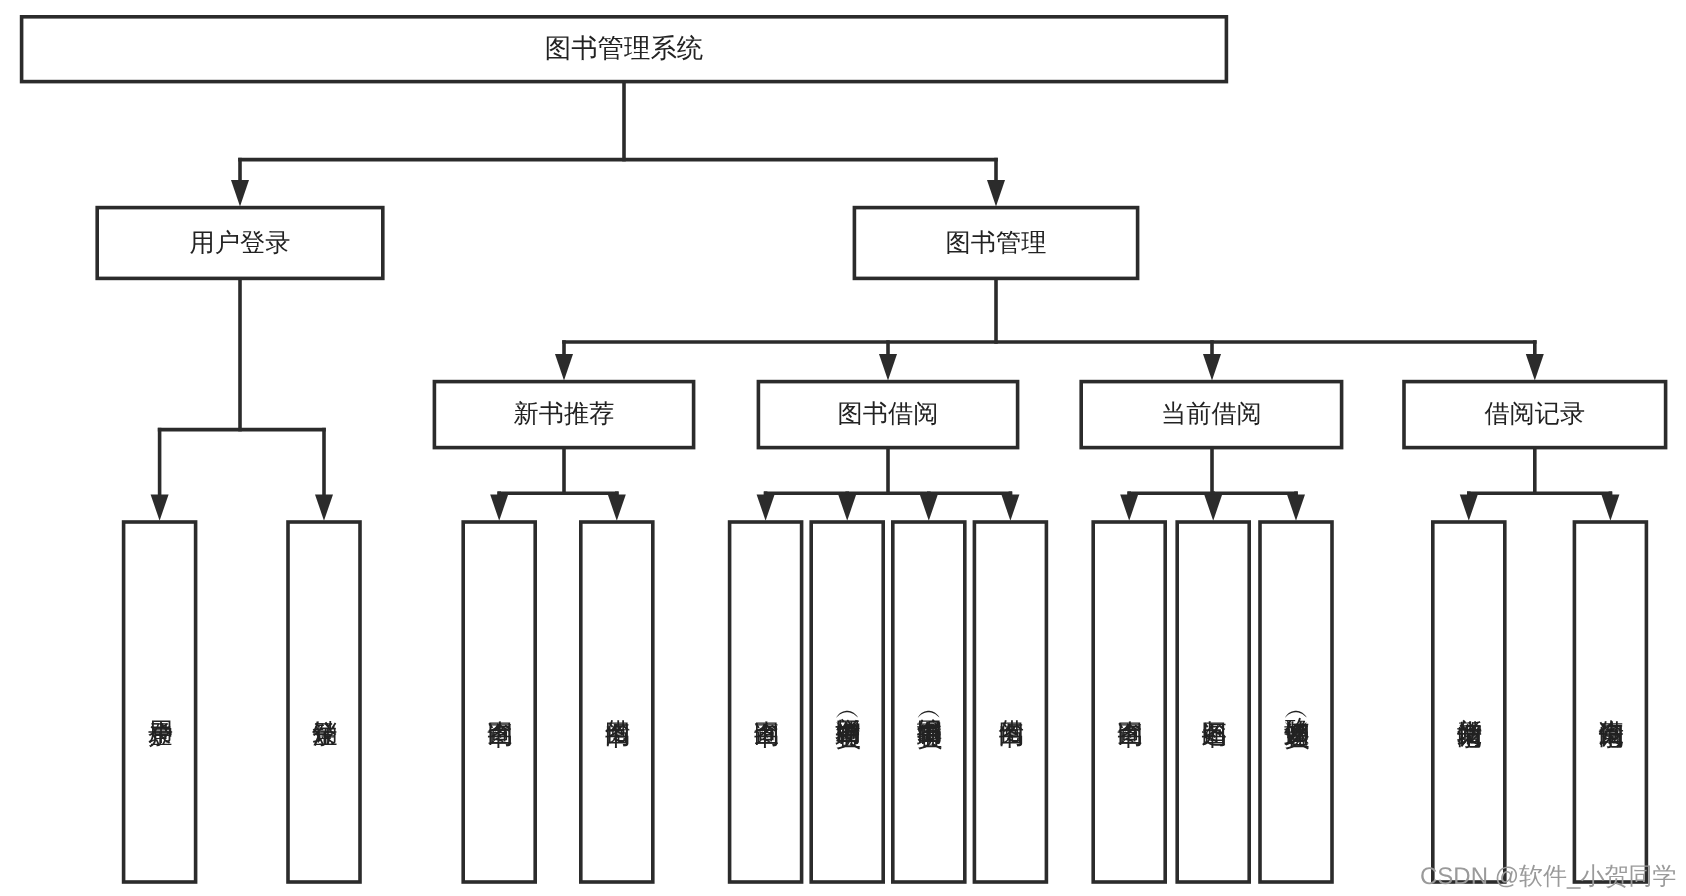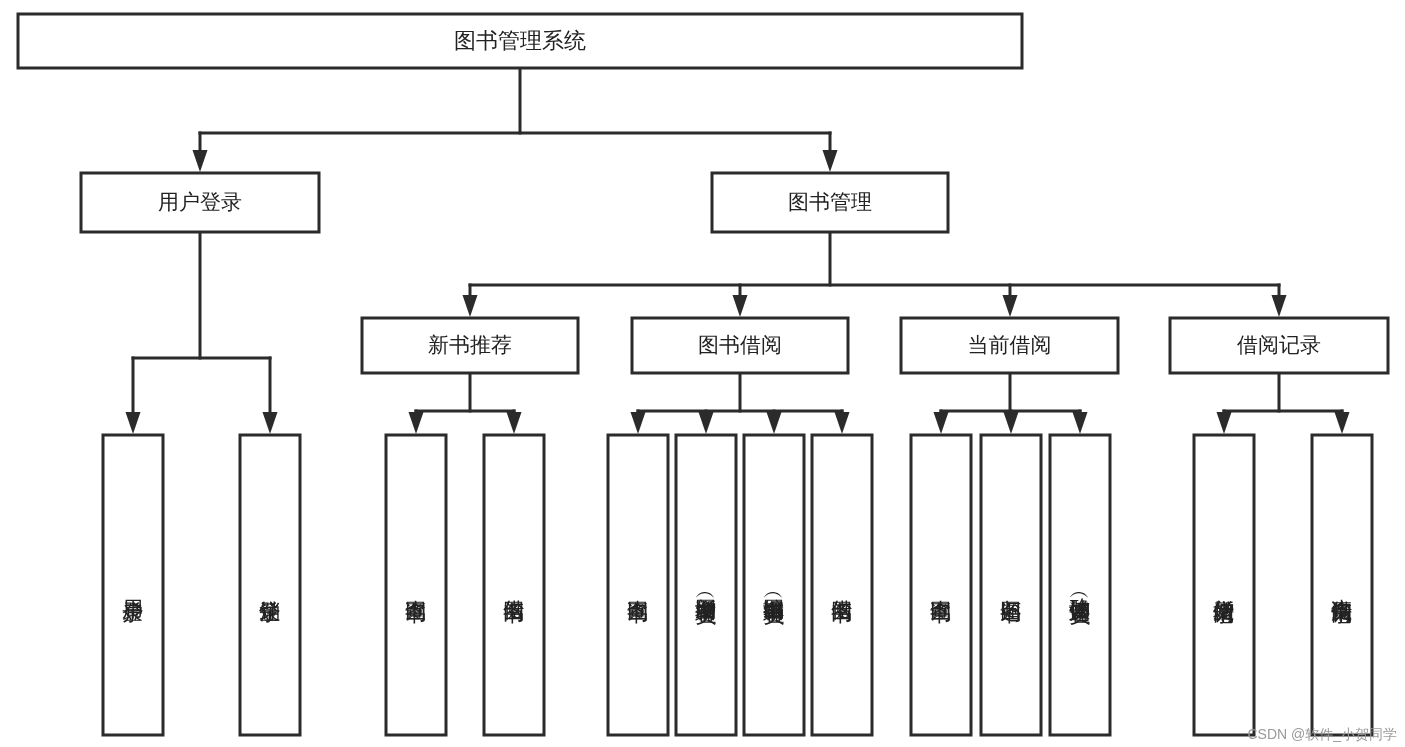--- a/index.html
+++ b/index.html
@@ -40,21 +40,21 @@
     color:#222222;
     letter-spacing:1px;
     white-space:nowrap;
     text-align:center;
   }
 
   .watermark{
     position:absolute;
     right:8px;bottom:3px;
     font-family:"Liberation Sans","DejaVu Sans",sans-serif;
-    font-size:14px;
+    font-size:20px;
     color:#9a9a9a;
     white-space:nowrap;
     pointer-events:none;
   }
 </style>
 </head>
 <body>
 
 <div id="stage">
   <svg id="diagram" viewBox="0 0 1405 747">

